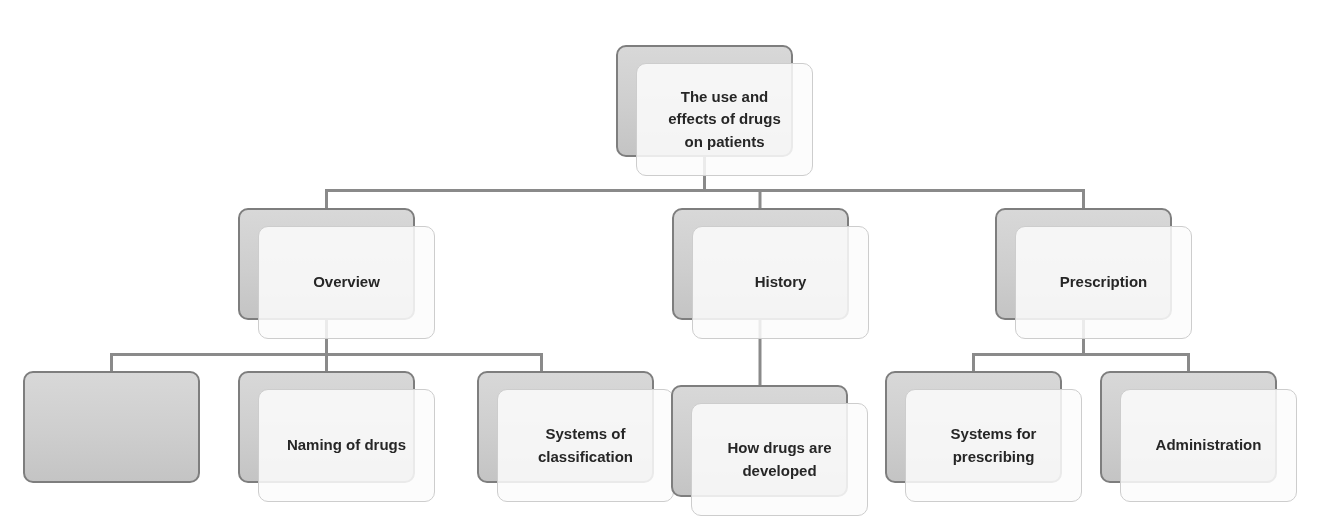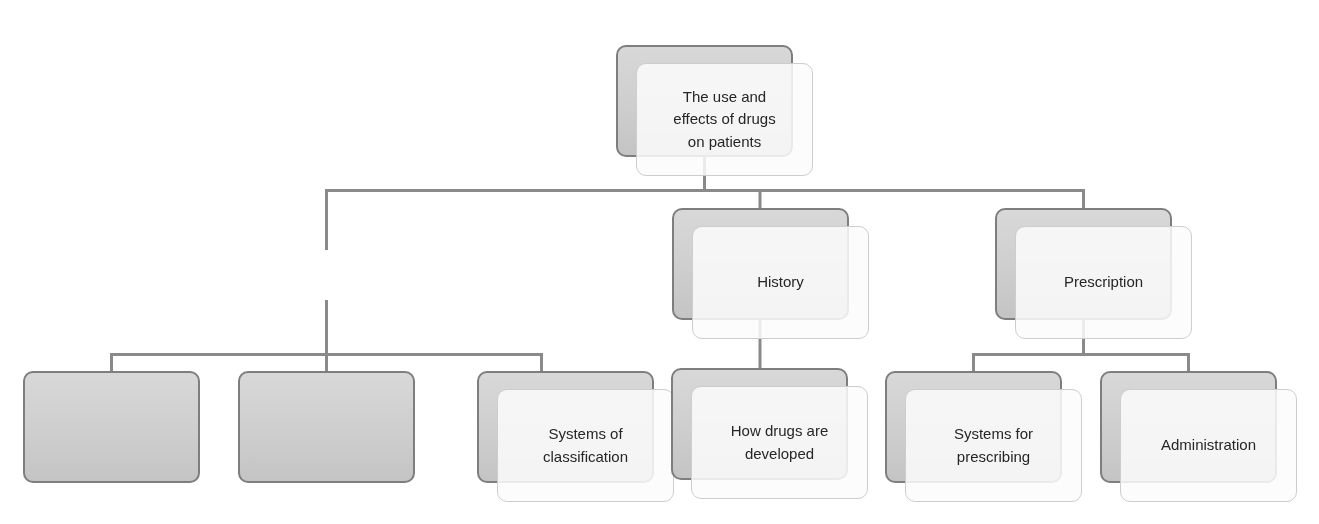--- a/index.html
+++ b/index.html
@@ -24,20 +24,21 @@
   .connectors path {
     stroke: var(--connector, #8a8a8a);
     stroke-width: 3;
     fill: none;
   }
   .node {
     position: absolute;
     width: 197px;
     height: 131px;
     z-index: 2;
+    font-weight: bold;
   }
   .node .back {
     position: absolute;
     left: 0; top: 0;
     width: 177px; height: 112px;
     box-sizing: border-box;
     border: 2px solid var(--node-back-border, #7e7e7e);
     border-radius: 10px;
     background: linear-gradient(180deg,
       var(--node-back-fill-top, #d8d8d8) 0%,
@@ -94,20 +95,26 @@
     <path d="M1188.5 353 L1188.5 400"></path>
   </svg>
 
   <div class="node root" style="left:616px; top:45px;">
     <div class="back"></div>
     <div class="card">
       <span>The use and effects of drugs on patients</span>
     </div>
   </div>
 
+  <div class="node" style="left:238px; top:208px;">
+    <div class="back"></div>
+    <div class="card">
+      <span>Overview</span>
+    </div>
+  </div>
 
   <div class="node" style="left:995px; top:208px;">
     <div class="back"></div>
     <div class="card">
       <span>Prescription</span>
     </div>
   </div>
 
   <div class="node" style="left:672px; top:208px;">
     <div class="back"></div>
@@ -115,30 +122,33 @@
       <span>History</span>
     </div>
   </div>
 
   <div class="node" style="left:23px; top:371px;">
     <div class="back"></div>
   </div>
 
   <div class="node" style="left:238px; top:371px;">
     <div class="back"></div>
+    <div class="card">
+      <span>Naming of drugs</span>
+    </div>
   </div>
 
   <div class="node" style="left:477px; top:371px;">
     <div class="back"></div>
     <div class="card">
       <span>Systems of classification</span>
     </div>
   </div>
 
-  <div class="node" style="left:671px; top:368px;">
+  <div class="node" style="left:671px; top:385px;">
     <div class="back"></div>
     <div class="card">
       <span>How drugs are developed</span>
     </div>
   </div>
 
   <div class="node" style="left:885px; top:371px;">
     <div class="back"></div>
     <div class="card">
       <span>Systems for prescribing</span>

